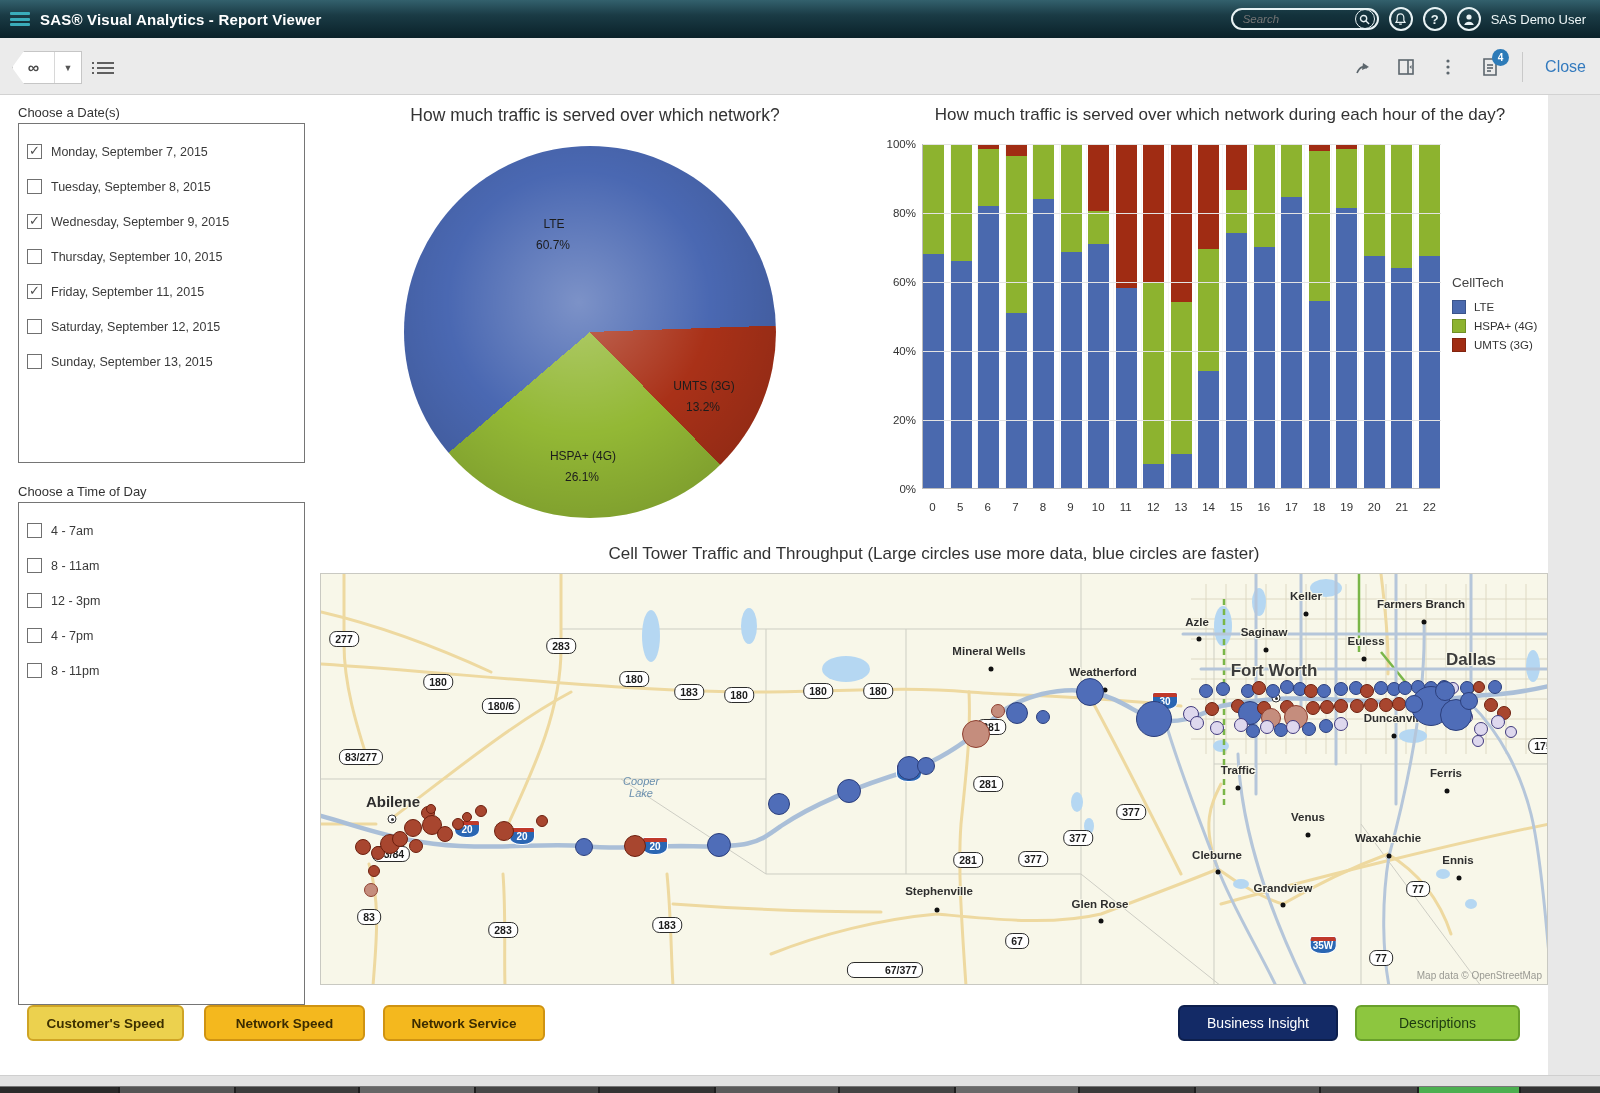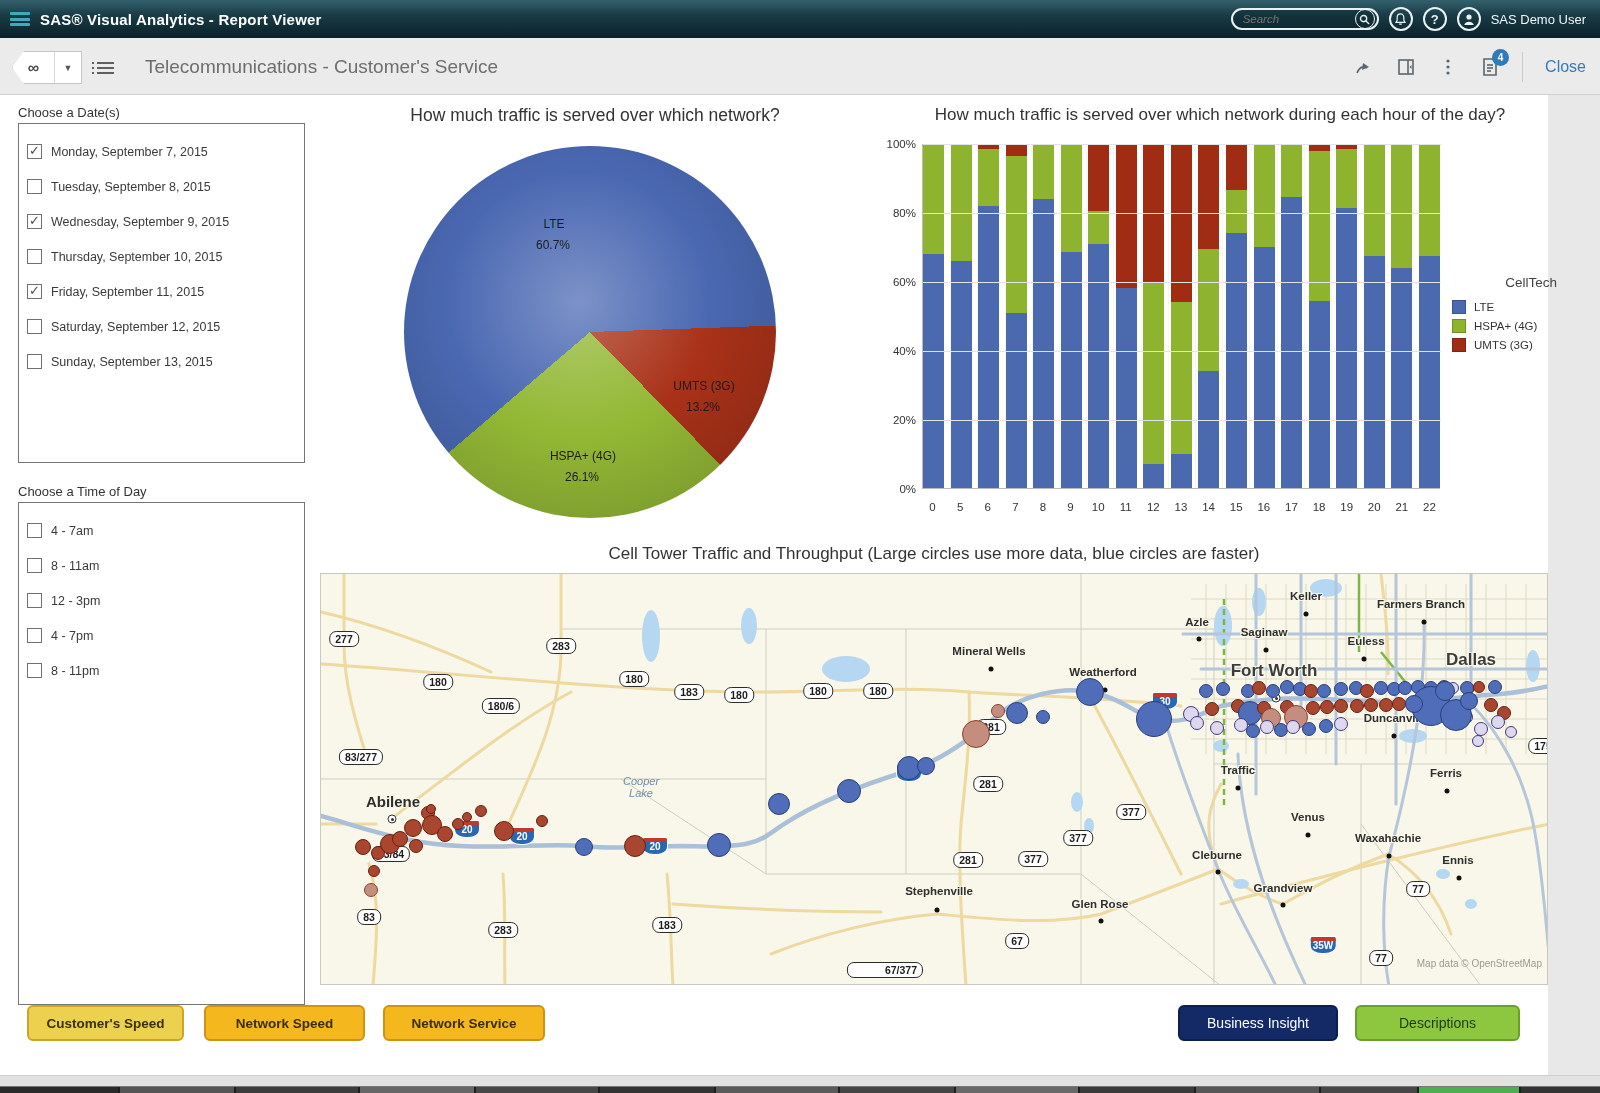--- a/index.html
+++ b/index.html
@@ -63,21 +63,21 @@
   .bar-plot { position:absolute; left:42px; top:39px; width:518px; height:345px; border-left:1px solid #bbb; border-bottom:1px solid #bbb;
      display:flex; justify-content:space-between; align-items:flex-end;
      background:repeating-linear-gradient(90deg, rgba(0,0,0,0.03) 0 1px, transparent 1px 27.2px);}
   .gridline { position:absolute; left:0; width:518px; height:1px; background:#e3e3e3; }
   .ytick { position:absolute; right:643px; transform:translateY(-50%); font-size:11.5px; color:#333; }
   .bar { width:21px; display:flex; flex-direction:column; justify-content:flex-end; height:100%; cursor:pointer;}
   .bar div { width:100%; }
   .xlabels { position:absolute; left:42px; top:396px; width:518px; display:flex; justify-content:space-between; }
   .xlabels span { width:21px; text-align:center; font-size:11.5px; color:#333; }
   .legend { position:absolute; left:572px; top:170px; width:105px; }
-  .legend-title { font-size:13.5px; color:#444; text-align:right; margin-bottom:10px;}
+  .legend-title { font-size:13.5px; color:#444; text-align:left; margin-bottom:10px;}
   .legend-item { display:flex; align-items:center; margin-bottom:5px; }
   .legend-item b { width:14px; height:14px; margin-right:8px; flex:none; border:1px solid rgba(0,0,0,.2);}
   .legend-item span { font-size:11.5px; color:#333; }
 
   
   .map-box { position:absolute; left:320px; top:478px; width:1228px; height:412px; background:#f8f7e9; border:1px solid #c9c9c2; overflow:hidden; }
   .map-svg { position:absolute; inset:0; }
   .city { position:absolute; transform:translate(-50%,-100%); font-size:11.5px; font-weight:bold; color:#2e2e2e; white-space:nowrap; z-index:4;
     text-shadow:1px 1px 0 #f8f7e9,-1px -1px 0 #f8f7e9,1px -1px 0 #f8f7e9,-1px 1px 0 #f8f7e9;}
   .city-dot { position:absolute; width:5px; height:5px; background:#111; border-radius:50%; transform:translate(-50%,-50%); z-index:4;}
@@ -89,21 +89,21 @@
     font-size:10.5px; font-weight:bold; color:#1c1c1c; padding:1px 5px; z-index:3; white-space:nowrap;}
   .i-shield { position:absolute; transform:translate(-50%,-50%); min-width:26px; height:18px; background:#2a66b3; border:1px solid #fff;
     border-radius:3px 3px 45% 45%; color:#fff; font-size:10px; font-weight:bold; text-align:center; line-height:17px; z-index:3; padding:0 2px;}
   .i-shield::before { content:""; position:absolute; left:0; top:0; right:0; height:4px; background:#c0392b; border-radius:2px 2px 0 0; }
   .lake-label { position:absolute; transform:translate(-50%,-50%); font-style:italic; font-size:11px; color:#6a8fae; text-align:center; line-height:12px; z-index:2;}
   .tower { position:absolute; border-radius:50%; transform:translate(-50%,-50%); z-index:5; cursor:pointer;}
   .tw-b { background:#4f6db8; border:1.5px solid #2c3f7c; }
   .tw-r { background:#a8462f; border:1.5px solid #6d200f; }
   .tw-p { background:#c58d7d; border:1.5px solid #8f4030; }
   .tw-l { background:#ded8ee; border:1.5px solid #413a7e; }
-  .map-attr { position:absolute; right:5px; bottom:15px; font-size:10px; color:#9a9a93; z-index:6;}
+  .map-attr { position:absolute; right:5px; bottom:3px; font-size:10px; color:#9a9a93; z-index:6;}
 
   
   .fbtn { position:absolute; height:36px; border-radius:6px; font-size:13.5px; font-weight:bold; display:flex; align-items:center; justify-content:center; cursor:pointer; }
   .fb-ylight { background:#ecd14e; border:2px solid #cfa425; color:#3c3000; }
   .fb-yellow { background:#f4b81e; border:2px solid #cf9312; color:#3c2c00; }
   .fb-navy { background:#132a66; border:2px solid #0d1f4d; color:#fff; font-weight:normal; font-size:14px;}
   .fb-green { background:#8dc63f; border:2px solid #69a02b; color:#1c3a10; font-weight:normal; font-size:14px;}
 
   .gray-strip { position:absolute; left:0; top:1075px; width:1600px; height:11px; background:#e2e2e2; border-top:1px solid #cfcfcf;}
   .taskbar { position:absolute; left:0; top:1086px; width:1600px; height:7px; background:#1e1e1e; display:flex; gap:2px; border-top:1px solid #777;}
@@ -149,21 +149,20 @@
 <div class="report-toolbar">
   <div class="crumb-btn">
     <span class="crumb-link">∞</span>
     <span class="crumb-caret">▼</span>
   </div>
   <div class="toc-icon">
       <i></i>
       <i></i>
       <i></i>
     </div>
-  <div class="report-title">Telecommunications - Customer's Service</div>
   <div class="tb-right">
     <span class="tb-icon">
       <svg viewBox="0 0 20 20">
           <path d="M3 16 C6 9 10 9 13 11"></path>
           <path d="M9 6 L15 10 L8 13" fill="#5c666d" stroke="none"></path>
         </svg>
     </span>
     <span class="tb-icon">
       <svg viewBox="0 0 20 20">
           <rect x="3" y="3" width="14" height="14"></rect>

